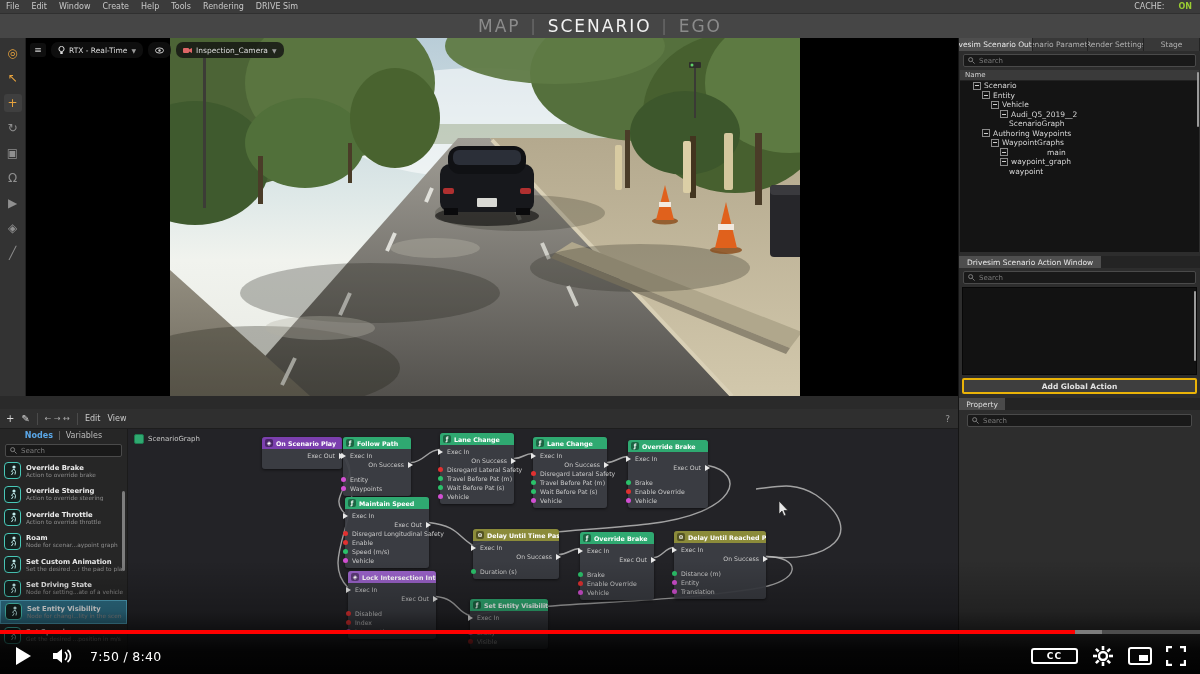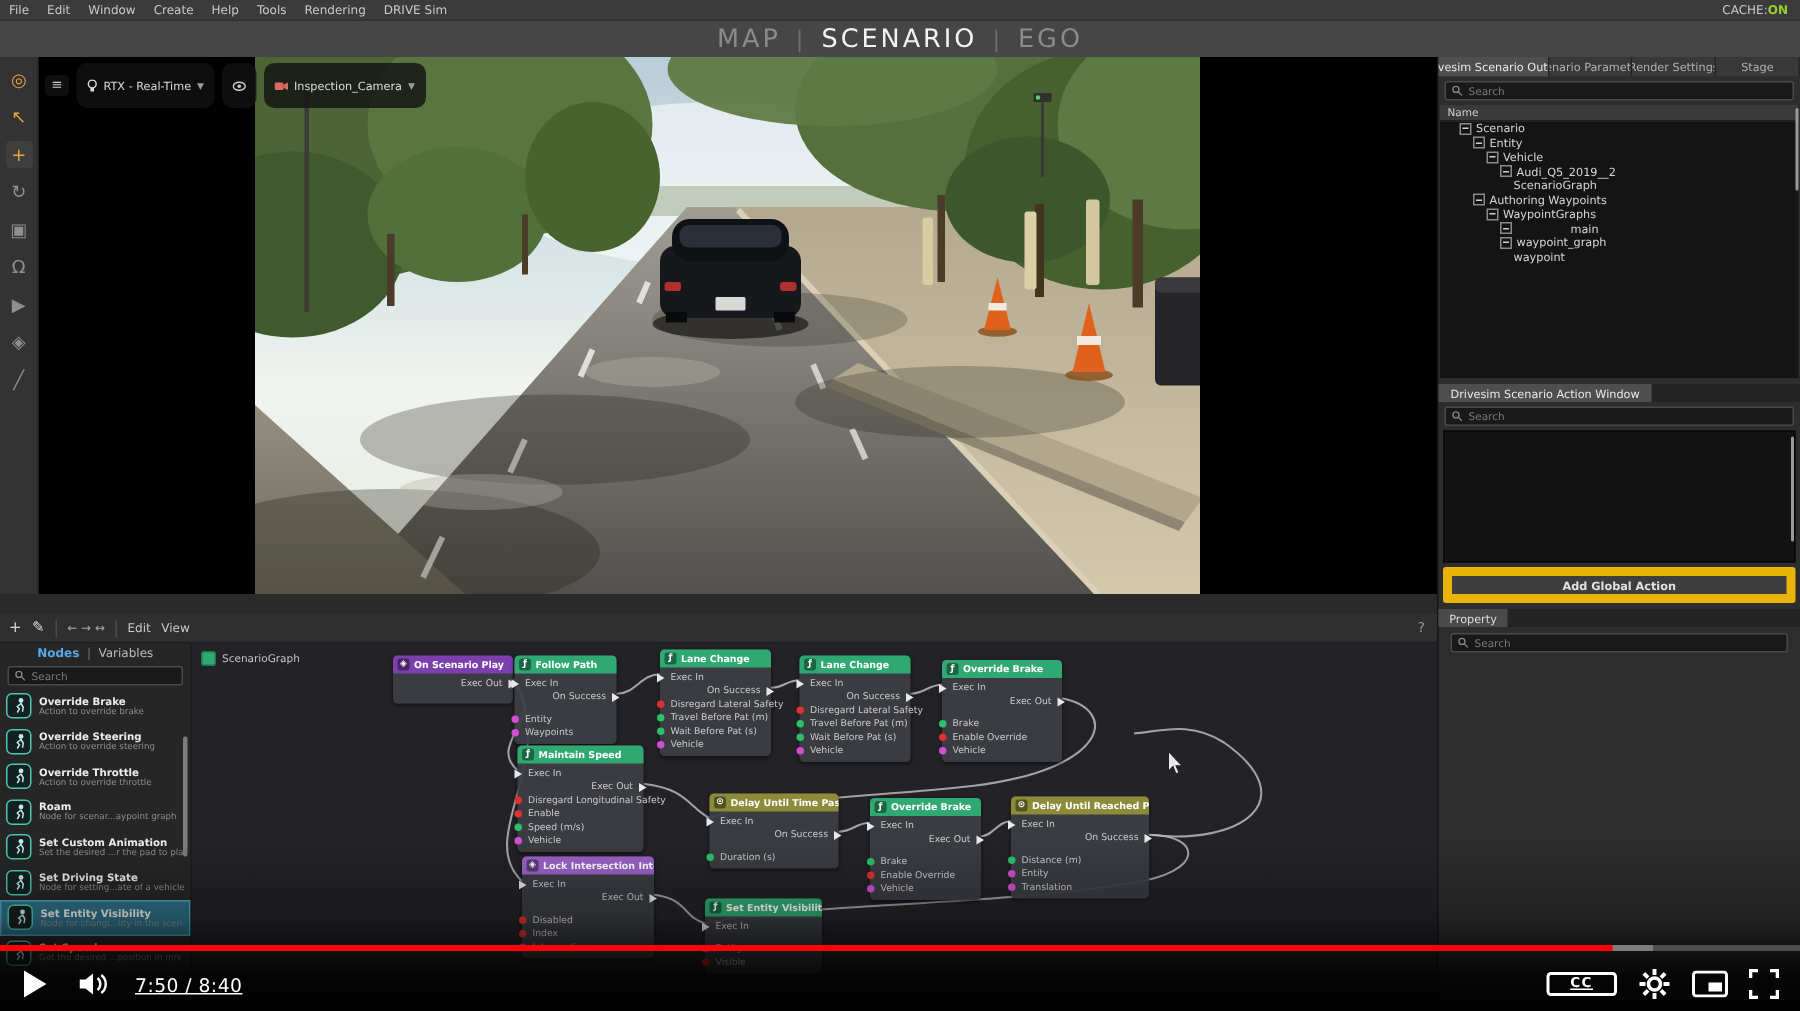--- a/index.html
+++ b/index.html
@@ -4,38 +4,38 @@
 <style>
   html,body{margin:0;padding:0;background:#000;}
   #stage{position:relative;width:1200px;height:674px;overflow:hidden;background:#000;
          font-family:"DejaVu Sans","Liberation Sans",sans-serif;-webkit-font-smoothing:antialiased;}
   .abs{position:absolute;}
 
   
   #menubar{left:0;top:0;width:1200px;height:14px;background:#3b3b3b;display:flex;align-items:center;
            font-size:8px;color:#c8c8c8;padding-left:6px;box-sizing:border-box;border-bottom:1px solid #303030;}
   .menu-item{margin-right:12px;cursor:default;}
-  #cache{margin-left:auto;margin-right:8px;display:flex;gap:0;align-items:center;font-size:8px;}
+  #cache{margin-left:auto;margin-right:8px;display:flex;gap:14px;align-items:center;font-size:8px;}
   #cache .on{font-weight:bold;}
 
   
   #modebar{left:0;top:14px;width:1200px;height:24px;background:#464646;display:flex;align-items:center;justify-content:center;gap:10px;
            font-size:17px;letter-spacing:2px;border-bottom:4px solid #7dd3fc;}
   .mode{color:#8b8b8b;} .mode.active{color:#f2f2f2;} .mode-sep{color:#6d6d6d;font-size:15px;}
 
   
   #apptools{left:0;top:38px;width:26px;height:358px;background:#333333;display:flex;flex-direction:column;align-items:center;padding-top:6px;box-sizing:border-box;gap:7px;border-right:1px solid #222;}
   .atool{width:18px;height:18px;display:flex;align-items:center;justify-content:center;font-size:12px;color:#8f8f8f;border-radius:3px;}
   .atool.on{color:#e8a33d;} .atool.box{background:#3f3f3f;}
 
   
   #viewport{left:26px;top:38px;width:932px;height:358px;background:#000;overflow:hidden;}
   #scene{left:144px;top:0;width:630px;height:358px;}
   #vp-toolbar{left:4px;top:4px;display:flex;gap:5px;align-items:center;z-index:3;}
-  .vp-pill{background:rgba(18,18,18,.8);border-radius:7px;height:30px;display:flex;align-items:center;gap:4px;
+  .vp-pill{background:rgba(18,18,18,.8);border-radius:7px;height:16px;display:flex;align-items:center;gap:4px;
            padding:0 7px;font-size:7.5px;color:#dcdcdc;text-align:right;}
   .vp-pill .caret{font-size:6px;color:#9a9a9a;}
   .vp-burger{background:rgba(18,18,18,.85);width:16px;height:14px;border-radius:3px;color:#ccc;font-size:9px;
              display:flex;align-items:center;justify-content:center;}
 
   
   #rightpanel{left:958px;top:38px;width:242px;height:636px;background:#2d2d2d;border-left:1px solid #151515;box-sizing:border-box;}
   .rtabs{display:flex;height:13px;background:#242424;}
   .rtab{font-size:7.5px;color:#b0b0b0;background:#383838;border-right:1px solid #242424;display:flex;align-items:center;justify-content:center;padding:0 5px;white-space:nowrap;overflow:hidden;}
   .rtab.active{background:#4e4e4e;color:#e8e8e8;}
@@ -43,21 +43,21 @@
   .search .ph{font-size:7px;color:#7a7a7a;}
   .sicon{width:7px;height:7px;flex:0 0 aupx;}
   .treewrap{background:#141414;margin:0 1px;height:182px;position:relative;}
   .treehdr{height:10px;background:#3a3a3a;color:#cfcfcf;font-size:7px;display:flex;align-items:center;padding-left:5px;border-bottom:1px solid #222;}
   .trow{height:9.5px;display:flex;align-items:center;font-size:7.5px;color:#d6d6d6;white-space:nowrap;}
   .expander{width:6px;height:6px;border:1px solid #8a8a8a;margin-right:3px;position:relative;flex:0 0 auto;}
   .expander::after{content:"";position:absolute;left:1px;right:1px;top:2.5px;height:1px;background:#cfcfcf;}
   .vscroll{position:absolute;right:0;top:2px;width:2px;background:#9a9a9a;border-radius:1px;}
   .rsection-label{font-size:7.5px;color:#d8d8d8;font-weight:bold;padding:4px 5px 1px 5px;}
   .actionlist{background:#121212;border:1px solid #070707;margin:1px 3px;height:86px;position:relative;}
-  .bigbtn{margin:3px 3px;height:12px;background:#3e3e3e;border:6px solid #eab308;border-radius:2px;color:#e2e2e2;
+  .bigbtn{margin:3px 3px;height:12px;background:#3e3e3e;border:2px solid #eab308;border-radius:2px;color:#e2e2e2;
           font-size:7.5px;font-weight:bold;display:flex;align-items:center;justify-content:center;}
   .ptab{width:46px;height:12px;background:#4a4a4a;color:#ddd;font-size:7.5px;display:flex;align-items:center;justify-content:center;}
   .tabrow{display:flex;background:#242424;height:12px;margin-top:4px;}
 
   
   #graphpanel{left:0;top:396px;width:958px;height:278px;background:#2a2a2a;}
   #gtabstrip{left:0;top:0;width:958px;height:13px;background:#202020;display:flex;}
   #gtab{background:#3d3d3d;color:#ddd;font-size:7.5px;padding:0 8px;display:flex;align-items:center;}
   #gtoolbar{left:0;top:13px;width:958px;height:20px;background:#2f2f2f;display:flex;align-items:center;gap:7px;padding-left:6px;box-sizing:border-box;border-bottom:1px solid #1d1d1d;color:#cfcfcf;}
   .gt{font-size:10px;color:#d8d8d8;} .gt.small{font-size:8px;color:#a8a8a8;}
@@ -88,21 +88,21 @@
   .prlbl{position:absolute;right:7px;top:1px;white-space:nowrap;}
   .mkdot{position:absolute;width:5px;height:5px;border-radius:50%;top:2px;}
   .mkexec{position:absolute;top:1.5px;width:0;height:0;border-top:3px solid transparent;border-bottom:3px solid transparent;border-left:5px solid #e8e8e8;}
   .mleft{left:-2px;} .mright{right:-2px;}
 
   
   #shade{left:0;top:560px;width:1200px;height:114px;background:linear-gradient(180deg,rgba(0,0,0,0) 0%,rgba(0,0,0,.25) 45%,rgba(0,0,0,.88) 80%,rgba(0,0,0,.96) 100%);pointer-events:none;z-index:5;}
   #progress{left:0;top:630px;width:1200px;height:4px;background:#4d4d4d;z-index:7;}
   #buffered{position:absolute;left:0;top:0;height:4px;background:#7d7d7d;}
   #played{position:absolute;left:0;top:0;height:4px;}
-  #controls{left:0;top:638px;width:1200px;height:36px;z-index:7;display:flex;align-items:center;color:#fff;text-decoration:underline;}
+  #controls{left:0;top:638px;width:1200px;height:36px;z-index:7;display:flex;align-items:center;color:#fff;}
   .pc{display:flex;align-items:center;justify-content:center;height:36px;}
   #time{font-size:12.5px;color:#ffffff;margin-left:10px;letter-spacing:.3px;}
   #rightctl{margin-left:auto;display:flex;align-items:center;gap:14px;margin-right:14px;}
   #cc-btn{border:2px solid #fff;border-radius:3px;font-size:9px;font-weight:bold;padding:1px 14px;letter-spacing:1px;}
 
   svg{display:block;}
 </style>
 </head>
 <body>
 

